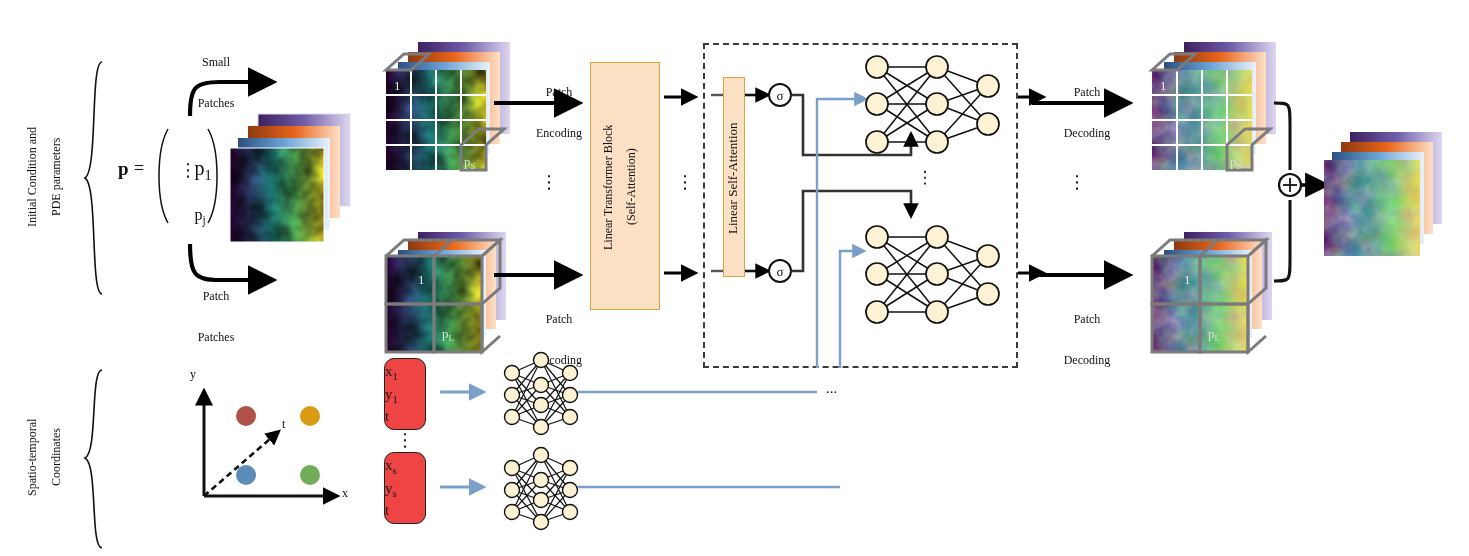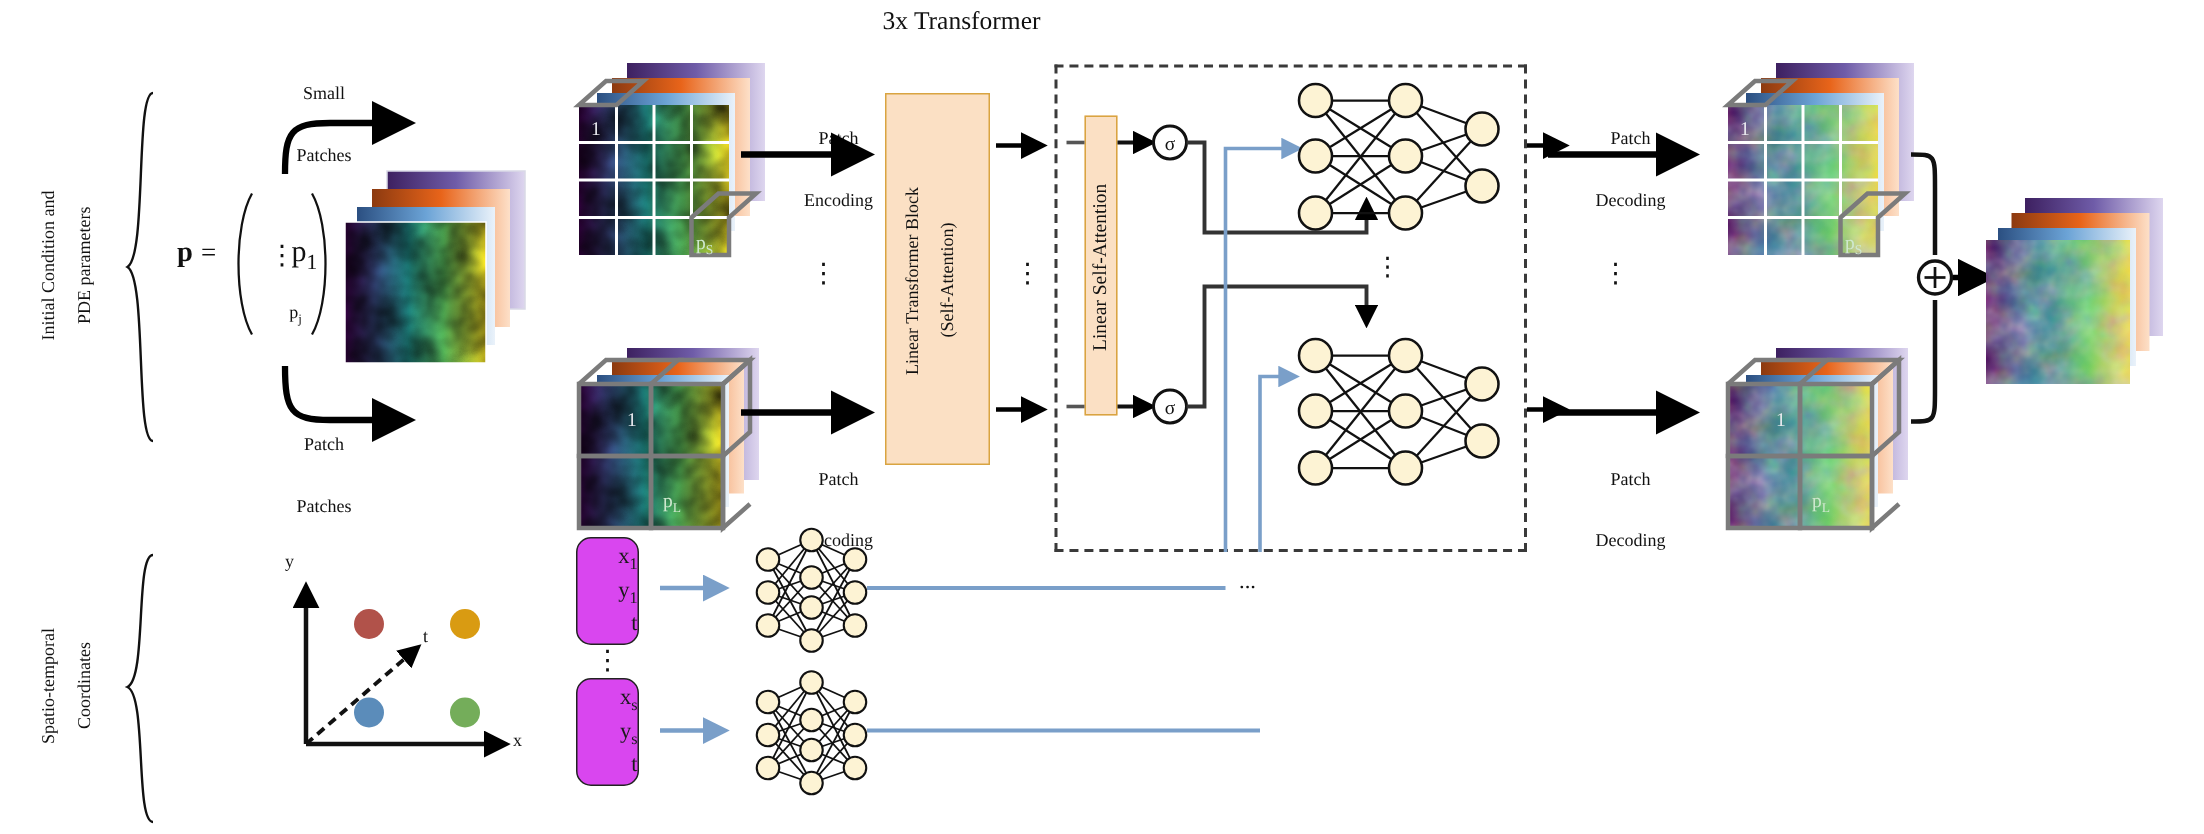--- a/index.html
+++ b/index.html
@@ -11,21 +11,21 @@
   .ctr{text-align:center;}
   .vert{writing-mode:vertical-rl;transform:rotate(180deg);text-align:center;}
   .hdr{font-size:17px;}
   .lbl{font-size:12px;}
   .sub{font-size:13px;}
   .ell{font-size:18px;letter-spacing:0;color:#111;}
   .box-tf{background:#fbe0c4;border:1.6px solid #d9a441;box-sizing:border-box;}
   .box-sa{background:#fbe0c4;border:1.6px solid #d9a441;box-sizing:border-box;}
   .dashbox{border:2px dashed #3a3a3a;box-sizing:border-box;}
   .coordbox{border:1.6px solid #222;border-radius:10px;box-sizing:border-box;
-            display:flex;flex-direction:column;align-items:flex-end;justify-content:center;background:#d946ef;}
+            display:flex;flex-direction:column;align-items:flex-start;justify-content:center;background:#ef4444;}
   .coordbox span{font-size:15px;line-height:1.35;}
   sub{font-size:0.72em;}
   svg{display:block;overflow:visible;}
 </style>
 </head>
 <body>
 
 <div id="root">
 
   <svg class="abs" style="left:0;top:0;width:0;height:0;">
@@ -70,21 +70,20 @@
       </marker>
       <marker id="arrowBlackSm" viewBox="0 0 12 12" refX="9" refY="6" markerWidth="6" markerHeight="6" orient="auto-start-reverse">
         <path d="M0,0 L12,6 L0,12 z" fill="#000"></path>
       </marker>
       <marker id="arrowBlue" viewBox="0 0 12 12" refX="9" refY="6" markerWidth="6" markerHeight="6" orient="auto-start-reverse">
         <path d="M0,0 L12,6 L0,12 z" fill="#7a9fc9"></path>
       </marker>
     </defs>
   </svg>
 
-  <div class="abs txt hdr ctr" style="left:536px;top:4px;width:210px;">3x Transformer</div>
 
   <div class="abs" style="left:24px;top:62px;width:56px;height:230px;">
     <div class="txt lbl vert abs" style="left:2px;top:0;height:230px;width:26px;">Initial Condition and</div>
     <div class="txt lbl vert abs" style="left:26px;top:0;height:230px;width:26px;">PDE parameters</div>
   </div>
   <svg class="abs" style="left:82px;top:60px;width:26px;height:236px;">
     <path d="M20,2 C8,2 16,110 3,118 C16,126 8,234 20,234" fill="none" stroke="#111" stroke-width="1.6"></path>
   </svg>
 
   <div class="abs" style="left:24px;top:368px;width:56px;height:178px;">
@@ -99,21 +98,21 @@
     <div class="abs txt" style="left:0px;top:38px;font-size:19px;font-weight:bold;">p</div>
     <div class="abs txt" style="left:16px;top:38px;font-size:18px;">=</div>
     <svg class="abs" style="left:36px;top:6px;width:68px;height:100px;">
       <path d="M14,3 C2,24 2,76 14,97" fill="none" stroke="#111" stroke-width="1.5"></path>
       <path d="M54,3 C66,24 66,76 54,97" fill="none" stroke="#111" stroke-width="1.5"></path>
     </svg>
     <div class="abs txt ctr" style="left:42px;top:14px;width:56px;font-size:20px;">
       <span>p</span><sub>1</sub>
     </div>
     <div class="abs txt ctr ell" style="left:42px;top:40px;width:56px;">⋮</div>
-    <div class="abs txt ctr" style="left:42px;top:68px;width:56px;font-size:12px;">
+    <div class="abs txt ctr" style="left:42px;top:68px;width:56px;font-size:16px;">
       <span>p</span><sub>j</sub>
     </div>
   </div>
 
   <svg class="abs" style="left:228px;top:112px;width:130px;height:132px;">
     <g>
       <rect x="30" y="2" width="92" height="92" fill="url(#purpleRamp)"></rect>
       <rect x="30" y="2" width="92" height="92" fill="none" stroke="#d9d9e6" stroke-width="1"></rect>
       <rect x="20" y="14" width="92" height="92" fill="url(#orangeRamp)"></rect>
       <rect x="10" y="26" width="92" height="92" fill="url(#blueRamp)"></rect>

